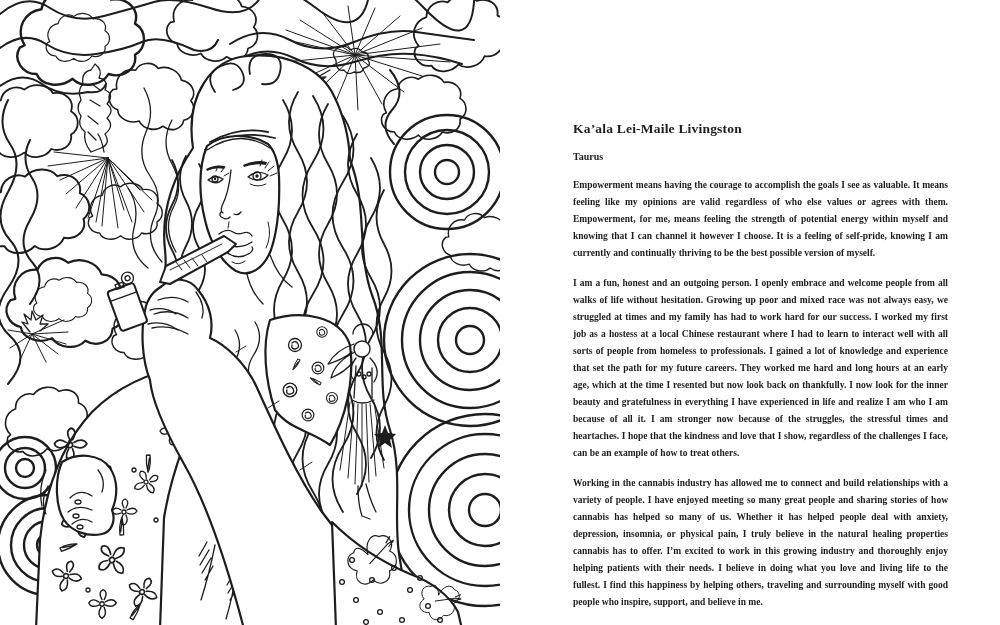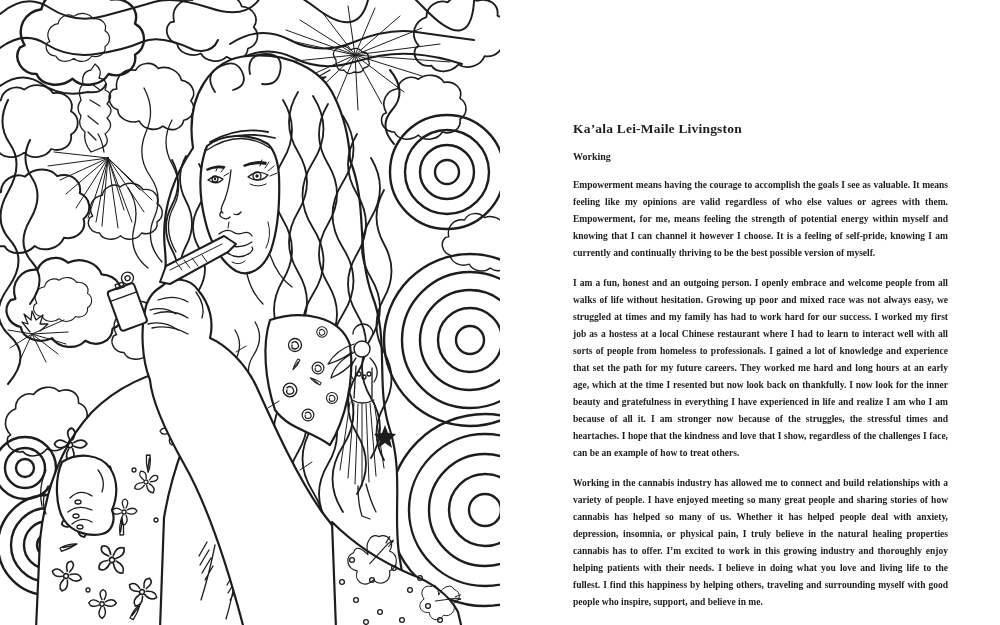--- a/index.html
+++ b/index.html
@@ -281,21 +281,21 @@
             <circle cx="366" cy="622" r="2.4"></circle>
         </g>
         <use href="#hib" class="fine" transform="translate(368,560) scale(0.9)"></use>
         <use href="#hib" class="fine" transform="translate(436,598) scale(0.7) rotate(40)"></use>
       </g>
     </svg>
   </div>
 
   <div class="page-right">
     <h1 class="profile-title">Ka’ala Lei-Maile Livingston</h1>
-    <div class="zodiac">Working</div>
+    <div class="zodiac">Taurus</div>
     <div class="bio">
       <p>Empowerment means having the courage to accomplish the goals I see as valuable. It means feeling like my opinions are valid regardless of who else values or agrees with them. Empowerment, for me, means feeling the strength of potential energy within myself and knowing that I can channel it however I choose. It is a feeling of self-pride, knowing I am currently and continually thriving to be the best possible version of myself.</p>
       <p>I am a fun, honest and an outgoing person. I openly embrace and welcome people from all walks of life without hesitation. Growing up poor and mixed race was not always easy, we struggled at times and my family has had to work hard for our success. I worked my first job as a hostess at a local Chinese restaurant where I had to learn to interact well with all sorts of people from homeless to professionals. I gained a lot of knowledge and experience that set the path for my future careers. They worked me hard and long hours at an early age, which at the time I resented but now look back on thankfully. I now look for the inner beauty and gratefulness in everything I have experienced in life and realize I am who I am because of all it. I am stronger now because of the struggles, the stressful times and heartaches. I hope that the kindness and love that I show, regardless of the challenges I face, can be an example of how to treat others.</p>
       <p>Working in the cannabis industry has allowed me to connect and build relationships with a variety of people. I have enjoyed meeting so many great people and sharing stories of how cannabis has helped so many of us. Whether it has helped people deal with anxiety, depression, insomnia, or physical pain, I truly believe in the natural healing properties cannabis has to offer. I’m excited to work in this growing industry and thoroughly enjoy helping patients with their needs. I believe in doing what you love and living life to the fullest. I find this happiness by helping others, traveling and surrounding myself with good people who inspire, support, and believe in me.</p>
     </div>
   </div>
 
 </div>
 
 </body></html>

